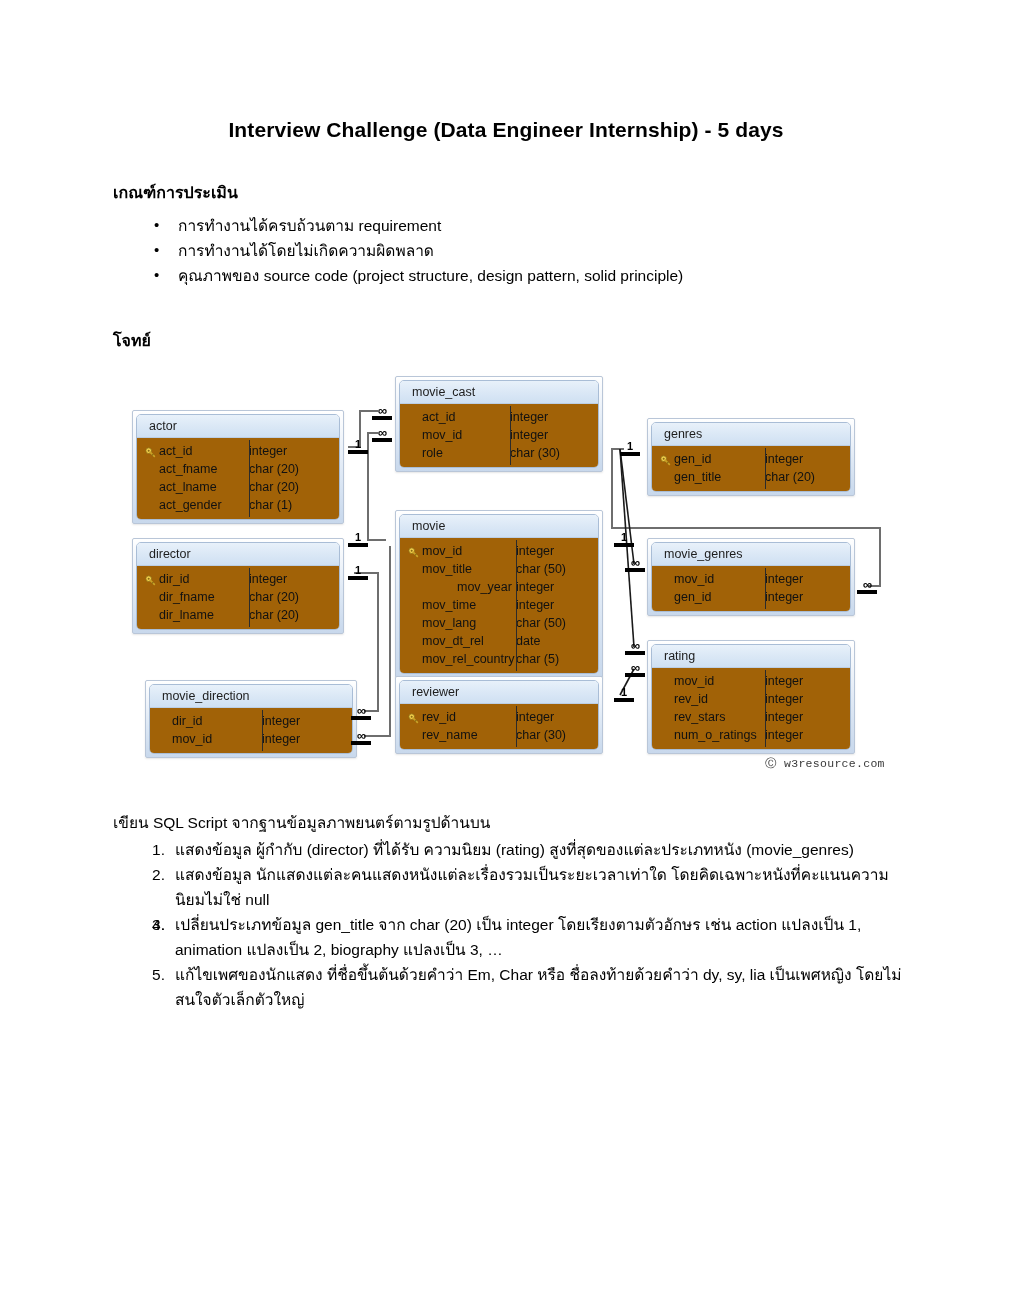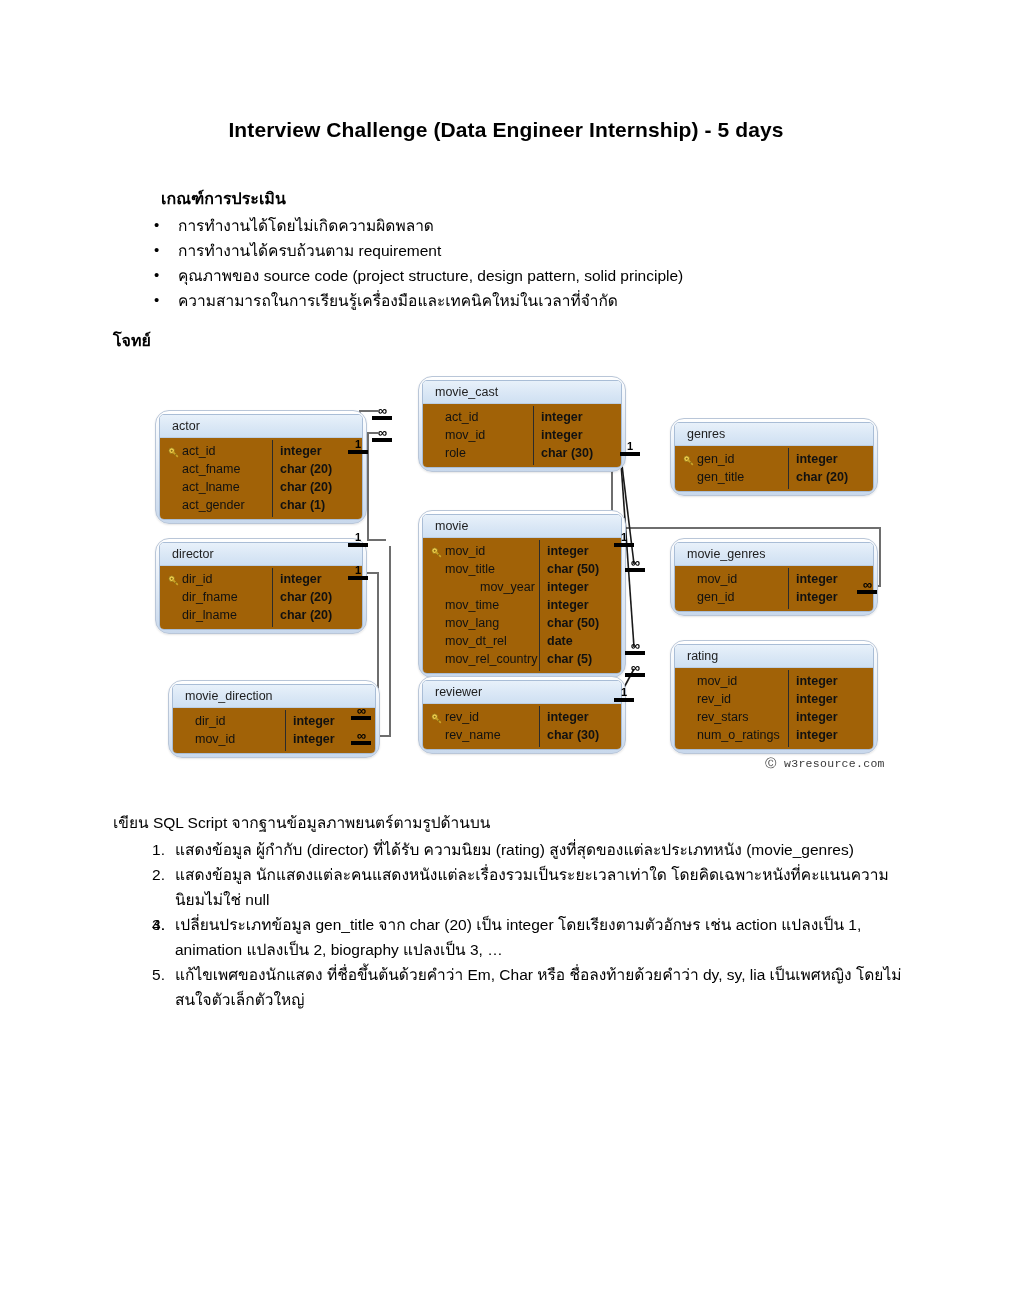--- a/index.html
+++ b/index.html
@@ -33,21 +33,21 @@
     letter-spacing: 0.1px;
   }
 
   
   .section-heading {
     position: absolute;
     left: 113px;
     font-size: 16px;
     font-weight: bold;
   }
-  #heading-criteria { top: 186px; margin-left: 48px; }
+  #heading-criteria { top: 180px; }
   #heading-problem  { top: 328px; }
 
   
   .bullet-list {
     position: absolute;
     left: 140px;
     top: 213px;
     margin: 0;
     padding: 0;
     list-style: none;
@@ -116,25 +116,24 @@
     left: 0;
     top: 0;
     width: 790px;
     height: 420px;
   }
 
   .er-table {
     position: absolute;
     box-sizing: border-box;
     border: 1px solid #b9c6d8;
-    border-radius: 14px;
+    border-radius: 2px;
     background: linear-gradient(to bottom, #ffffff 0%, #dfe9f5 55%, #c8d8ec 100%);
     padding: 3px;
     box-shadow: 0 1px 2px rgba(0,0,0,0.10);
-    margin-left: 23px;
   }
   .er-table-inner {
     border: 1px solid #a9bdd6;
     border-radius: 5px;
     overflow: hidden;
     background: #ffffff;
   }
   .er-title {
     font-size: 12.5px;
     color: #1d1d1d;
@@ -164,22 +163,20 @@
   }
   .er-col-name {
     box-sizing: border-box;
     padding-left: 8px;
     display: flex;
     align-items: center;
     gap: 3px;
   }
   .er-col-type {
     box-sizing: border-box;
-    padding-left: 8px;
-    font-weight: bold;
   }
   .key-icon {
     display: inline-block;
     width: 11px;
     height: 12px;
     flex: 0 0 11px;
     position: relative;
     top: 0px;
   }
   .key-icon.blank { visibility: hidden; }
@@ -217,24 +214,23 @@
 </head>
 <body>
 
 <div class="page">
 
   <div class="doc-title">Interview Challenge (Data Engineer Internship) - 5 days</div>
 
   <div class="section-heading" id="heading-criteria">เกณฑ์การประเมิน</div>
 
   <ul class="bullet-list" id="criteria-list">
+      <li><span>การทำงานได้ครบถ้วนตาม requirement</span></li>
       <li><span>การทำงานได้โดยไม่เกิดความผิดพลาด</span></li>
-      <li><span>การทำงานได้ครบถ้วนตาม requirement</span></li>
       <li><span>คุณภาพของ source code (project structure, design pattern, solid principle)</span></li>
-      <li><span>ความสามารถในการเรียนรู้เครื่องมือและเทคนิคใหม่ในเวลาที่จำกัด</span></li>
     </ul>
 
   <div class="section-heading" id="heading-problem">โจทย์</div>
 
   <div id="er-diagram">
     <svg id="er-connectors" viewBox="0 0 790 420" xmlns="http://www.w3.org/2000/svg">
       <g fill="none" stroke="#6e6e6e" stroke-width="2">
 
         <path d="M228,79 L240,79 L240,43 L258,43"></path>
 

